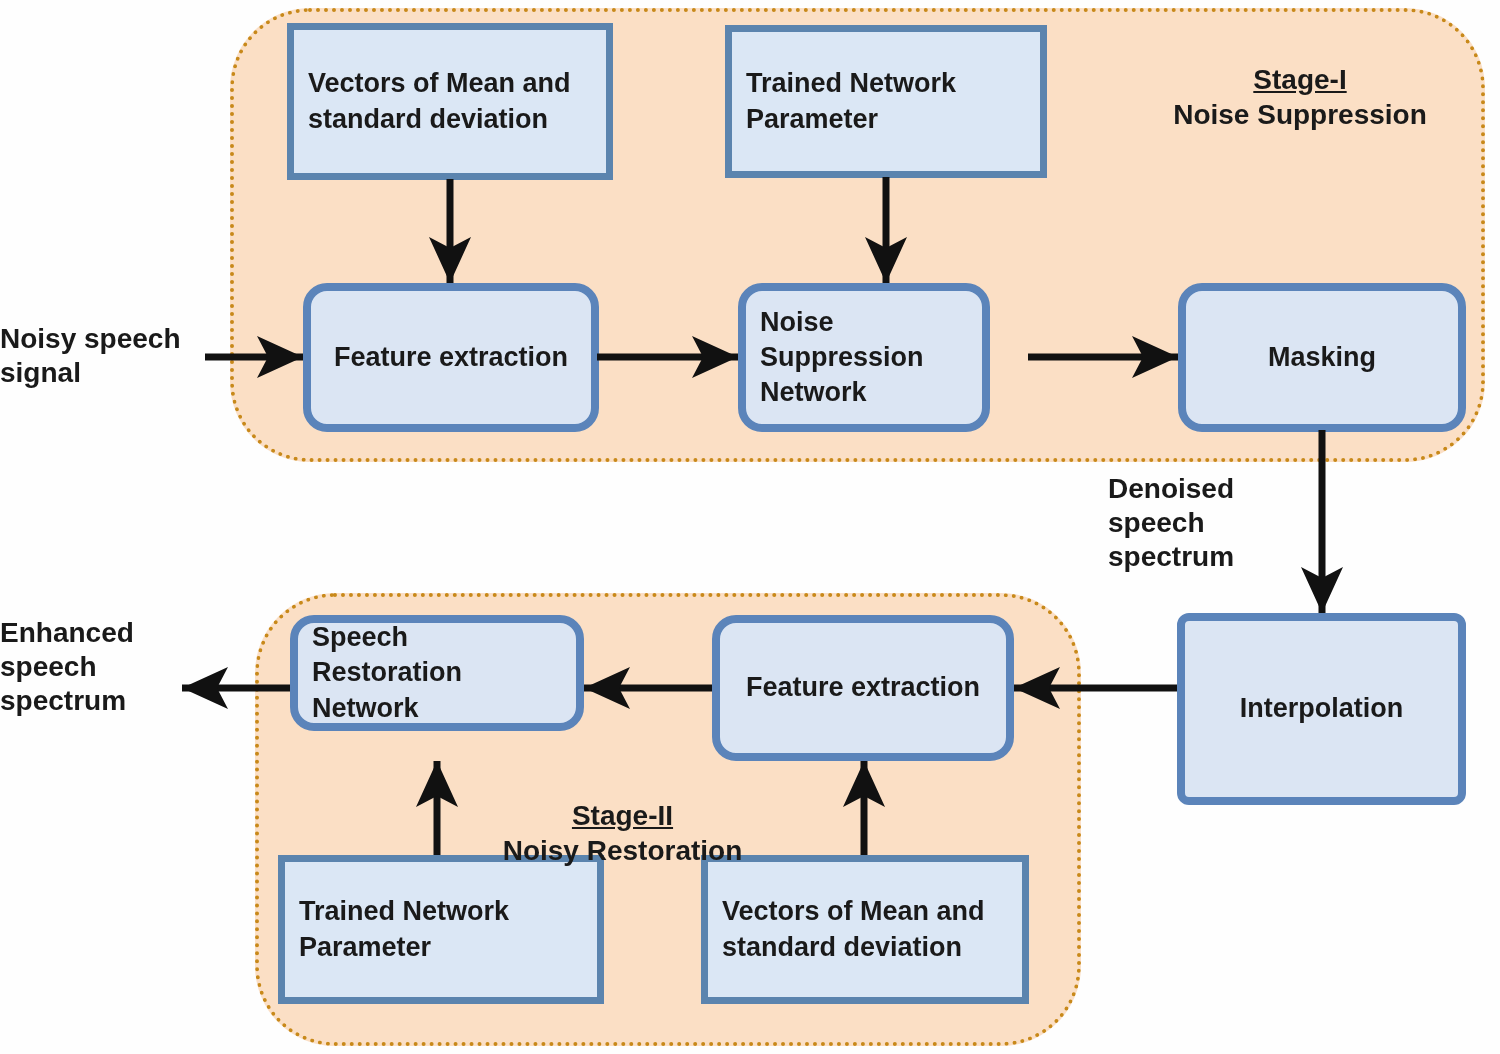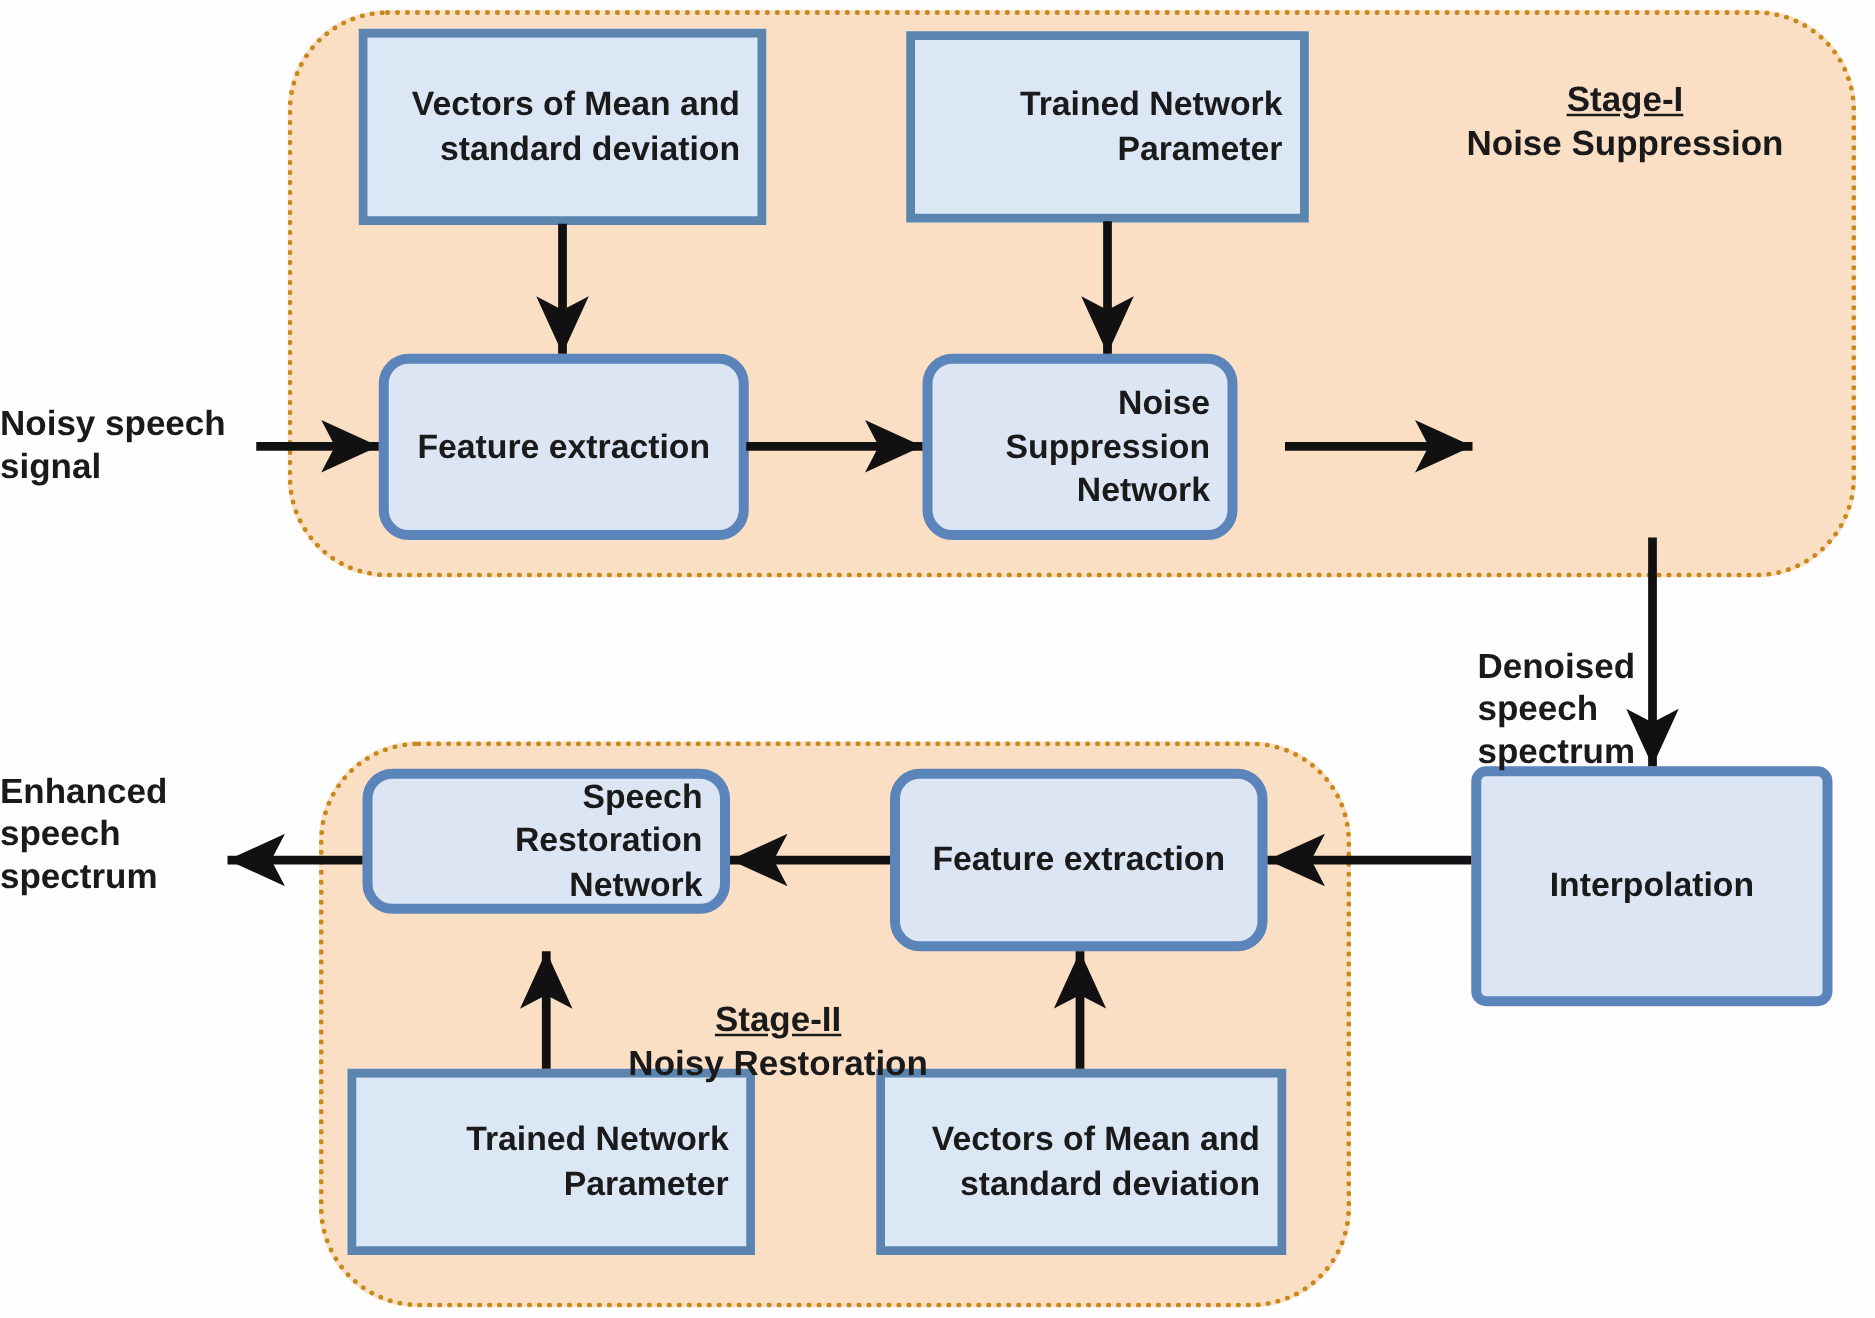--- a/index.html
+++ b/index.html
@@ -11,21 +11,21 @@
   }
   .stage{
     position:absolute;box-sizing:border-box;
     background:#fbdfc5;
     border:4px dotted #c8891a;
     border-radius:80px;
   }
   .node,.rnode{
     position:absolute;box-sizing:border-box;
     display:flex;align-items:center;justify-content:center;
-    text-align:right;font-weight:bold;font-size:27px;line-height:1.3;
+    text-align:left;font-weight:bold;font-size:27px;line-height:1.3;
     padding:2px 14px;
   }
   .node{
     background:#dbe7f5;border:7px solid #5b84ae;
   }
   .rnode{
     background:#dbe5f3;border:8px solid #5b84ba;border-radius:24px;
   }
   .stagelabel{
     position:absolute;text-align:center;font-weight:bold;font-size:28px;line-height:1.25;margin-top:32px;
@@ -47,20 +47,21 @@
   <div class="stage" style="left:255px;top:593px;width:826px;height:453px;"></div>
 
   <div class="node" style="left:287px;top:23px;width:326px;height:157px;">Vectors of Mean and standard deviation</div>
 
   <div class="node" style="left:725px;top:25px;width:322px;height:153px;">Trained Network Parameter</div>
 
   <div class="rnode" style="left:303px;top:283px;width:296px;height:149px;">Feature extraction</div>
 
   <div class="rnode" style="left:738px;top:283px;width:252px;height:149px;">Noise Suppression Network</div>
 
+  <div class="rnode" style="left:1178px;top:283px;width:288px;height:149px;">Masking</div>
 
   <div class="stagelabel" style="left:1150px;top:30px;width:300px;">
     <div class="t">Stage-I</div>
     <div>Noise Suppression</div>
   </div>
 
   <div class="rnode" style="left:1177px;top:613px;width:289px;height:192px;border-radius:12px;">Interpolation</div>
 
   <div class="rnode" style="left:290px;top:615px;width:294px;height:116px;">Speech Restoration Network</div>
 
@@ -70,21 +71,21 @@
 
   <div class="node" style="left:701px;top:855px;width:328px;height:149px;">Vectors of Mean and standard deviation</div>
 
   <div class="stagelabel" style="left:480px;top:766px;width:285px;">
     <div class="t">Stage-II</div>
     <div>Noisy Restoration</div>
   </div>
 
   <div class="extlabel" style="left:0px;top:322px;width:205px;">Noisy speech signal</div>
 
-  <div class="extlabel" style="left:1182px;top:472px;width:150px;margin-top:44px;">Denoised speech spectrum</div>
+  <div class="extlabel" style="left:1108px;top:472px;width:150px;">Denoised speech spectrum</div>
 
   <div class="extlabel" style="left:0px;top:616px;width:155px;">Enhanced speech spectrum</div>
 
   <svg class="arrows" width="1500" height="1054">
     <defs>
       <marker id="ah" markerUnits="userSpaceOnUse" markerWidth="48" markerHeight="42" refX="46" refY="21" orient="auto">
         <path d="M0,0 L46,21 L0,42 L11,21 Z" fill="#111"></path>
       </marker>
     </defs>
     <line class="arrow" x1="205" y1="357" x2="303" y2="357" marker-end="url(#ah)"></line>

